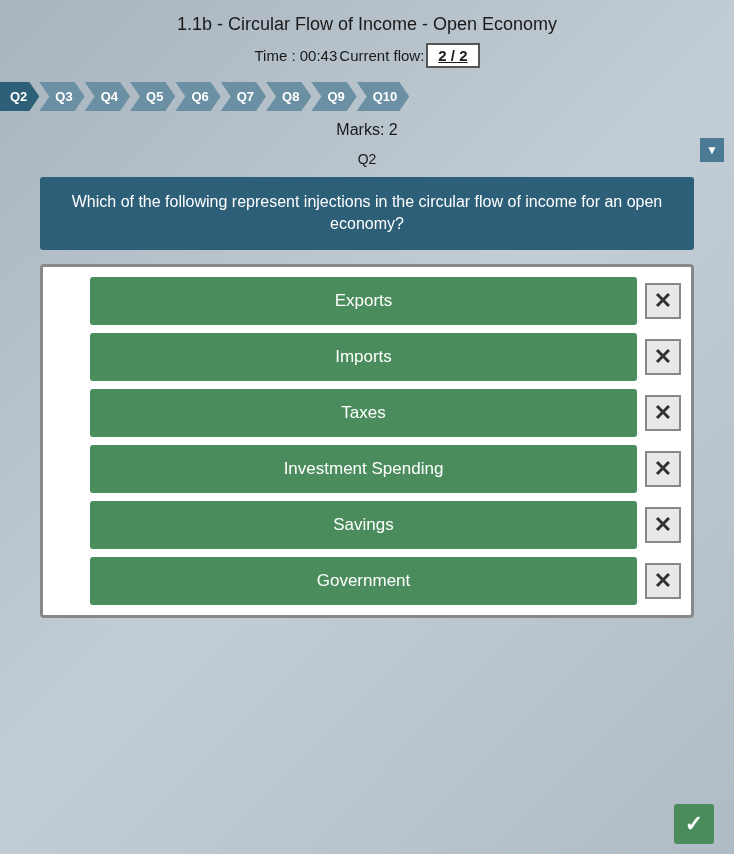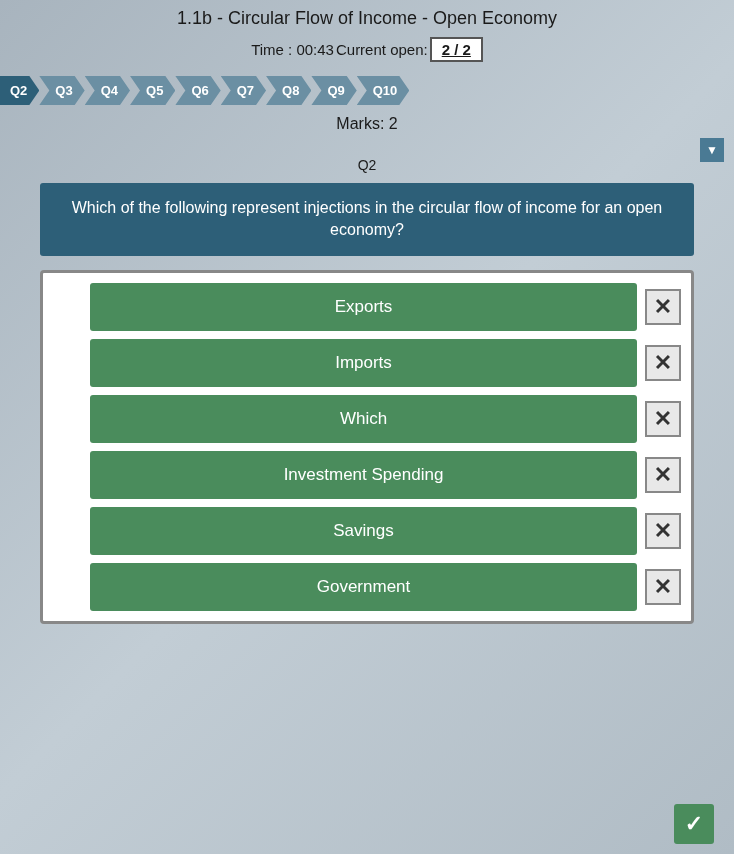--- a/index.html
+++ b/index.html
@@ -16,21 +16,21 @@
     .page-wrapper {
       width: 734px;
       height: 854px;
       background: linear-gradient(135deg, #a8b4be 0%, #c2cdd5 50%, #b0bcc5 100%);
       position: relative;
     }
 
     
     .header {
       text-align: center;
-      padding-top: 8px;
+      padding-top: 14px;
       padding-bottom: 6px;
     }
 
     .title {
       font-size: 18px;
       color: #1a1a1a;
       font-weight: normal;
       margin-bottom: 8px;
     }
 
@@ -98,21 +98,21 @@
     
     .content-area {
       padding: 0 40px;
       margin-top: 10px;
     }
 
     .marks-label {
       font-size: 16px;
       color: #1a1a1a;
       text-align: center;
-      margin-bottom: 24px;
+      margin-bottom: 12px;
     }
 
     .question-number {
       font-size: 14px;
       color: #1a1a1a;
       text-align: center;
       margin-bottom: 10px;
     }
 
     .question-box {
@@ -214,21 +214,21 @@
   </style>
 </head>
 <body>
 
 <div class="page-wrapper">
 
   <div class="header">
     <div class="title">1.1b - Circular Flow of Income - Open Economy</div>
     <div class="meta-row">
       <span>Time : 00:43</span>
-      <span>Current open:</span>
+      <span>Current flow:</span>
       <span class="mark-box">2 / 2</span>
     </div>
   </div>
 
   <div class="nav-bar">
     <div class="nav-item active">
       <span class="nav-label">Q2</span>
     </div>
     <div class="nav-item">
       <span class="nav-label">Q3</span>
@@ -269,21 +269,21 @@
         <div class="option-label">Exports</div>
         <div class="option-checkbox">✕</div>
       </div>
 
       <div class="option-row">
         <div class="option-label">Imports</div>
         <div class="option-checkbox">✕</div>
       </div>
 
       <div class="option-row">
-        <div class="option-label">Which</div>
+        <div class="option-label">Taxes</div>
         <div class="option-checkbox">✕</div>
       </div>
 
       <div class="option-row">
         <div class="option-label">Investment Spending</div>
         <div class="option-checkbox">✕</div>
       </div>
 
       <div class="option-row">
         <div class="option-label">Savings</div>

